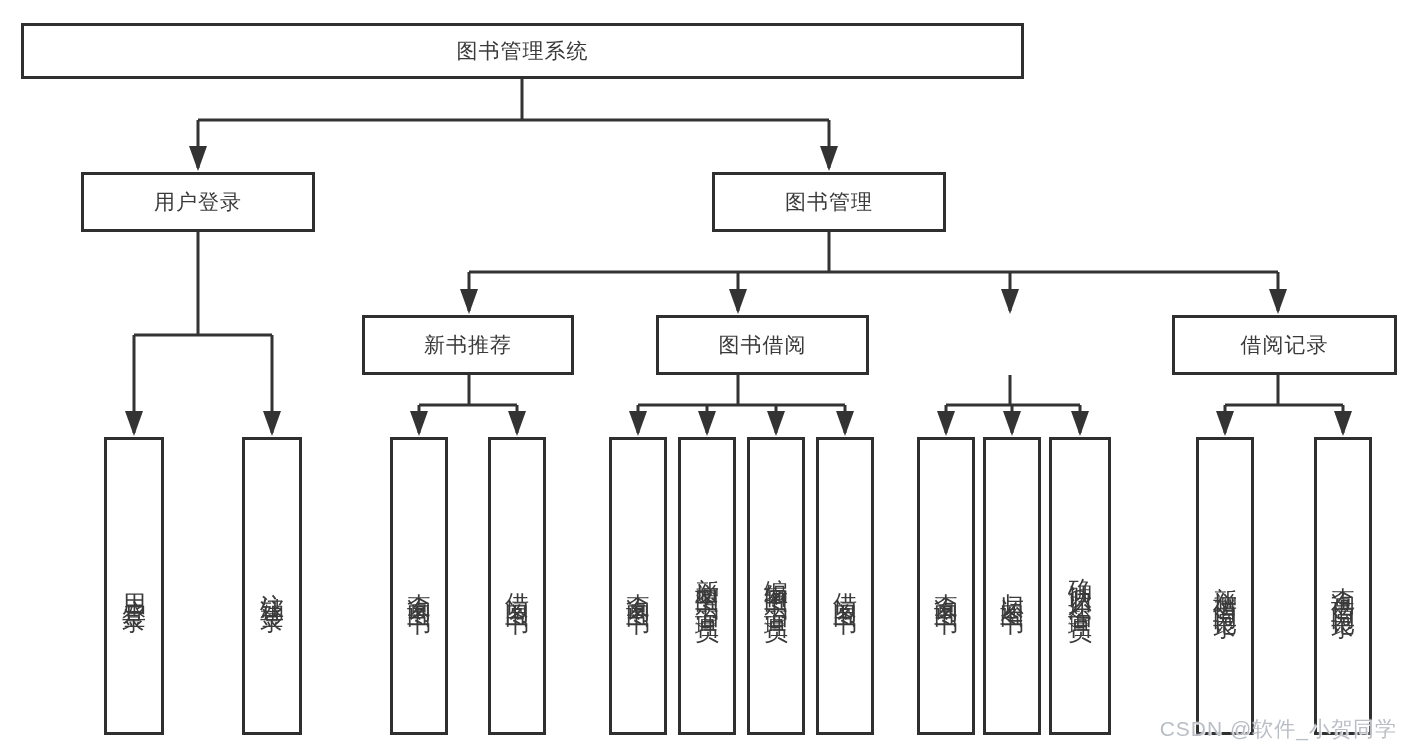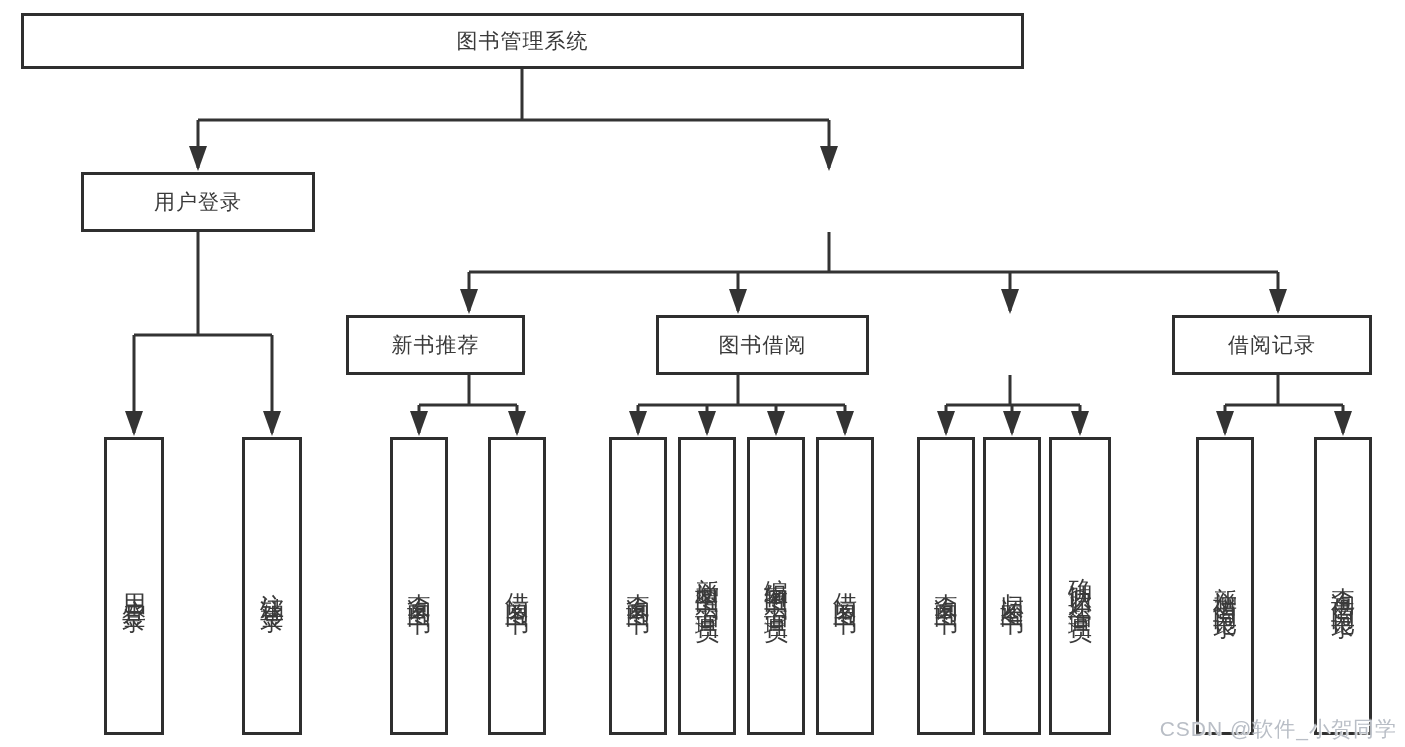--- a/index.html
+++ b/index.html
@@ -90,35 +90,38 @@
       <polygon points="767,411 785,411 776,436"></polygon>
       <polygon points="836,411 854,411 845,436"></polygon>
       <polygon points="937,411 955,411 946,436"></polygon>
       <polygon points="1003,411 1021,411 1012,436"></polygon>
       <polygon points="1071,411 1089,411 1080,436"></polygon>
       <polygon points="1216,411 1234,411 1225,436"></polygon>
       <polygon points="1334,411 1352,411 1343,436"></polygon>
     </g>
   </svg>
 
-  <div class="hbox" style="left:21px; top:13px; width:1003px; height:56px">
+  <div class="hbox" style="left:21px; top:23px; width:1003px; height:56px">
     <span>图书管理系统</span>
   </div>
 
   <div class="hbox" style="left:81px; top:172px; width:234px; height:60px">
     <span>用户登录</span>
   </div>
+  <div class="hbox" style="left:712px; top:172px; width:234px; height:60px">
+    <span>图书管理</span>
+  </div>
 
-  <div class="hbox" style="left:346px; top:315px; width:179px; height:60px">
+  <div class="hbox" style="left:362px; top:315px; width:212px; height:60px">
     <span>新书推荐</span>
   </div>
   <div class="hbox" style="left:656px; top:315px; width:213px; height:60px">
     <span>图书借阅</span>
   </div>
-  <div class="hbox" style="left:1172px; top:315px; width:200px; height:60px">
+  <div class="hbox" style="left:1172px; top:315px; width:225px; height:60px">
     <span>借阅记录</span>
   </div>
 
   <div class="vbox" style="left:104px; top:437px; width:60px; height:298px">
     <span>用户登录</span>
   </div>
   <div class="vbox" style="left:242px; top:437px; width:60px; height:298px">
     <span>注销登录</span>
   </div>
 

